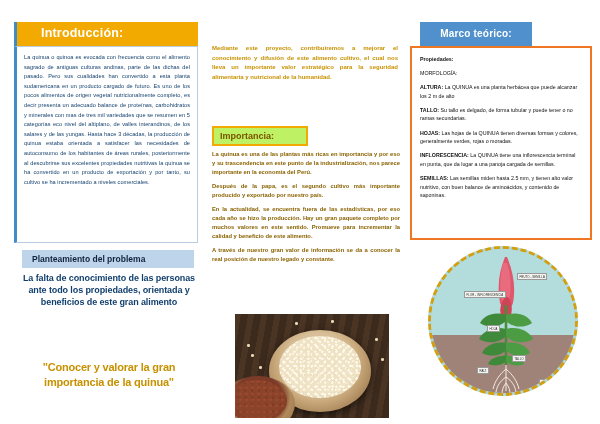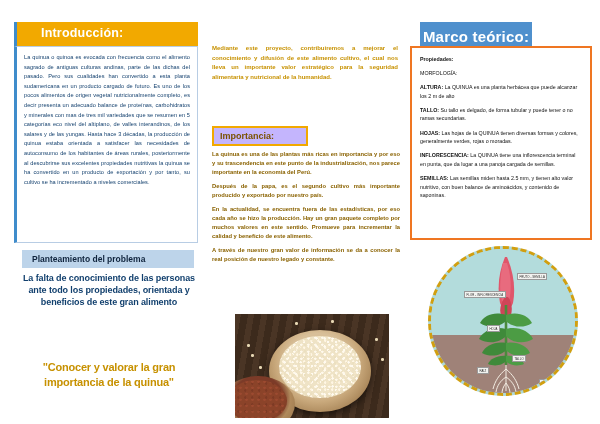--- a/index.html
+++ b/index.html
@@ -61,21 +61,21 @@
     padding: 3px 0 0 7px;
     font-size: 11.5px;
   }
   .hdr-marco {
     position: absolute;
     left: 14px; top: 22px;
     width: 112px; height: 33px;
     background: #4f90cd;
     padding: 6px 0 0 0;
     text-align: center;
-    font-size: 15px;
+    font-size: 10px;
   }
 
   
   .box-intro {
     position: absolute;
     left: 6px; top: 46px;
     width: 184px; height: 197px;
     background: #ffffff;
     border: 1px solid #b8cde4;
     border-left: 3px solid #3f8ccb;
@@ -158,21 +158,21 @@
     font-weight: bold;
     color: #c79100;
     text-align: justify;
     margin: 0;
   }
 
   .hdr-import {
     position: absolute;
     left: 4px; top: 126px;
     width: 96px; height: 20px;
-    background: #c4b5fd;
+    background: #bef264;
     border: 2px solid #f2a900;
     box-sizing: border-box;
   }
   .hdr-import span {
     display: block;
     padding: 3px 0 0 6px;
     font-size: 9px;
     font-weight: bold;
     color: #7a5200;
   }

